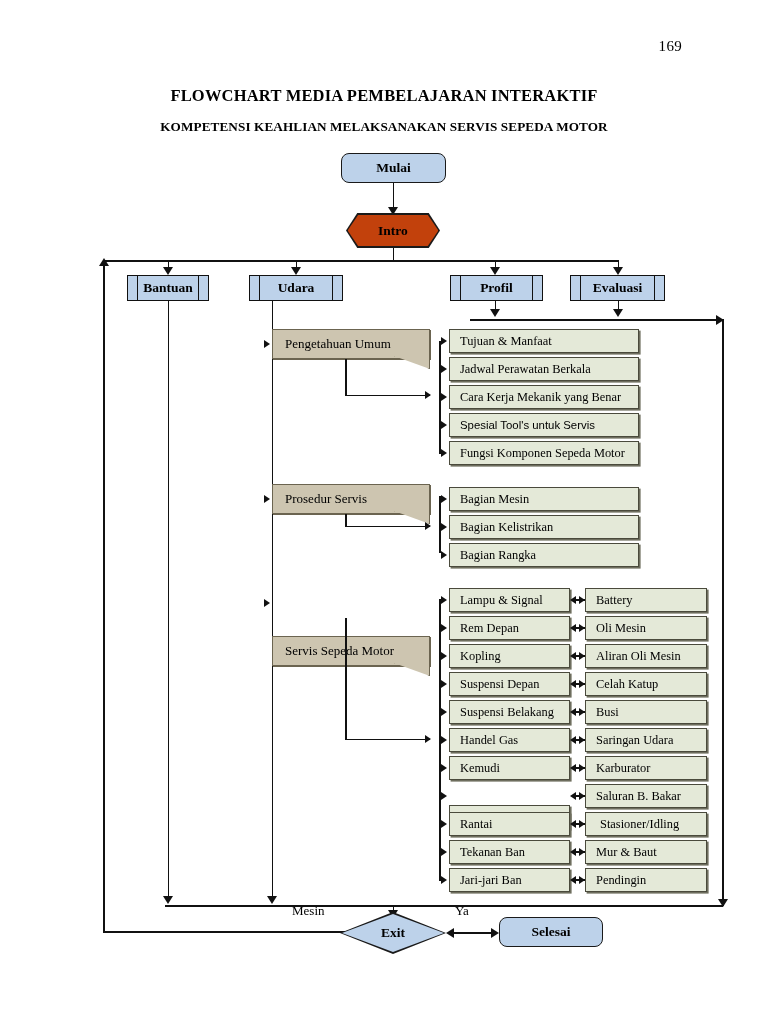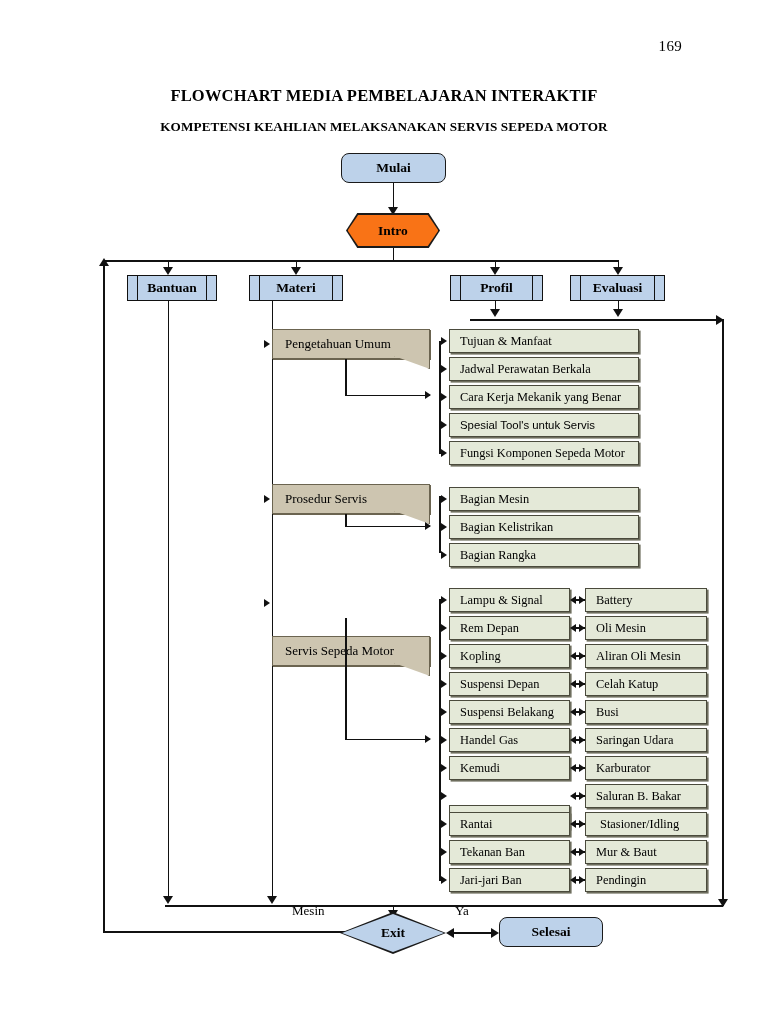--- a/index.html
+++ b/index.html
@@ -29,21 +29,21 @@
         align-items:center;justify-content:center;}
 
   .terminator{
     background:#bdd2ea;border:1.6px solid #1a1a1a;border-radius:8px;
     font-weight:bold;font-size:13.5px;
     box-shadow:0 0 0 0 #000;
   }
   .hexwrap{position:absolute;}
   .hexwrap .hexbg{position:absolute;inset:0;background:#1a1a1a;
     clip-path:polygon(12% 0,88% 0,100% 50%,88% 100%,12% 100%,0 50%);}
-  .hexwrap .hexfg{position:absolute;inset:1.6px;background:#f97316;
+  .hexwrap .hexfg{position:absolute;inset:1.6px;background:#c2410c;
     clip-path:polygon(12% 0,88% 0,100% 50%,88% 100%,12% 100%,0 50%);
     display:flex;align-items:center;justify-content:center;
     font-weight:bold;font-size:13.5px;}
 
   .diamondwrap{position:absolute;}
   .diamondwrap .dbg{position:absolute;inset:0;background:#1a1a1a;
     clip-path:polygon(50% 0,100% 50%,50% 100%,0 50%);}
   .diamondwrap .dfg{position:absolute;inset:2px;background:#bdd2ea;
     clip-path:polygon(50% 0,100% 50%,50% 100%,0 50%);
     display:flex;align-items:center;justify-content:center;
@@ -138,26 +138,26 @@
   <div class="ar ar-d" style="left:291px;top:267px;"></div>
 
   <div class="ln v" style="left:494.5px;top:260px;height:9px;"></div>
   <div class="ar ar-d" style="left:490px;top:267px;"></div>
 
   <div class="ln v" style="left:617.5px;top:260px;height:9px;"></div>
   <div class="ar ar-d" style="left:613px;top:267px;"></div>
 
   <div class="ar ar-u" style="left:98.5px;top:258px;"></div>
 
-  <div class="node predef" style="left:127px;top:275px;width:90px;height:26px;">
+  <div class="node predef" style="left:127px;top:275px;width:82px;height:26px;">
     <span>Bantuan</span>
   </div>
 
   <div class="node predef" style="left:249px;top:275px;width:94px;height:26px;">
-    <span>Materi</span>
+    <span>Udara</span>
   </div>
 
   <div class="node predef" style="left:450px;top:275px;width:93px;height:26px;">
     <span>Profil</span>
   </div>
 
   <div class="node predef" style="left:570px;top:275px;width:95px;height:26px;">
     <span>Evaluasi</span>
   </div>
 

